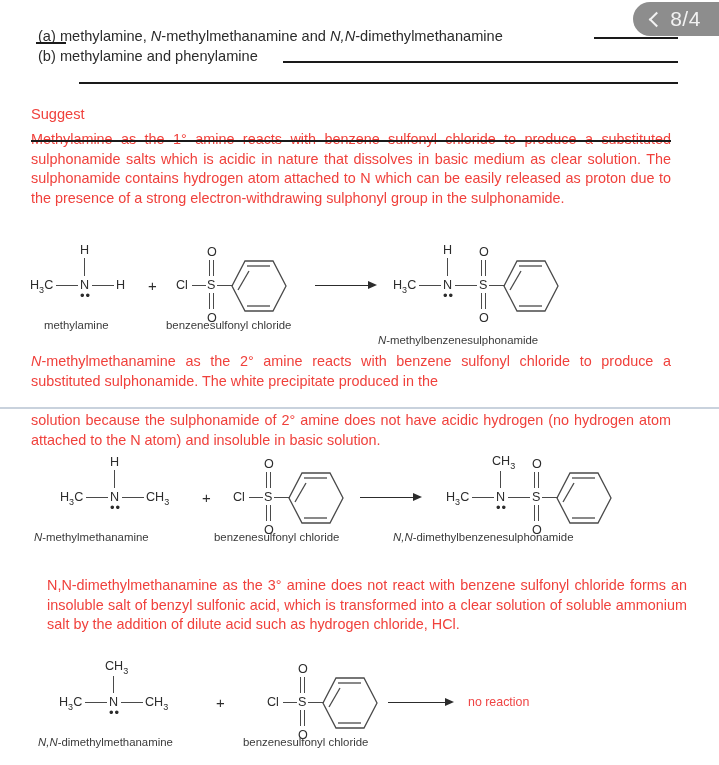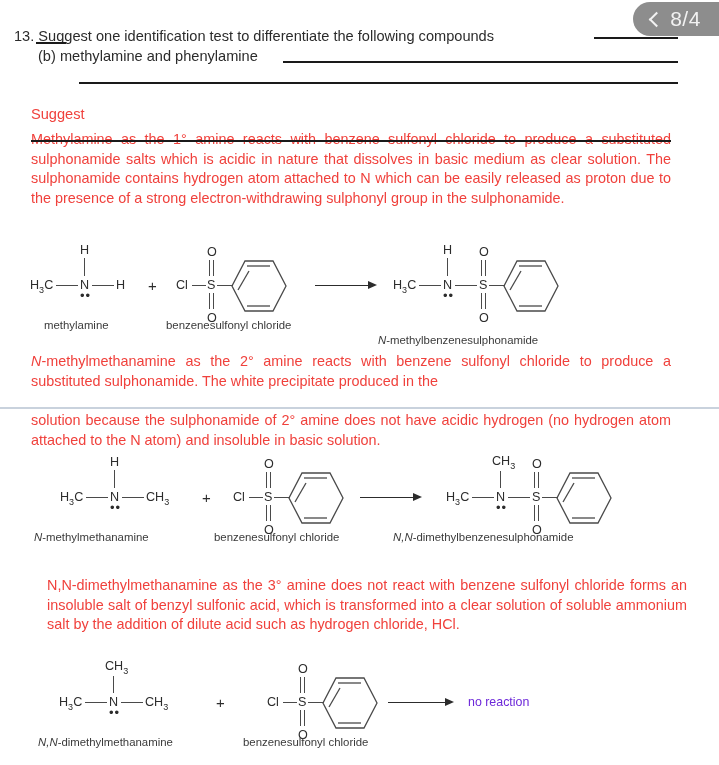--- a/index.html
+++ b/index.html
@@ -83,40 +83,40 @@
   .plus{position:absolute;font-size:15px;color:#2c2c2c;}
   .arrow{position:absolute;height:12px;}
   .arrow .shaft{position:absolute;top:5.5px;left:0;height:1.5px;background:#2c2c2c;}
   .arrow .head{
     position:absolute;top:1.5px;right:0;
     width:0;height:0;
     border-top:4.5px solid transparent;
     border-bottom:4.5px solid transparent;
     border-left:9px solid #2c2c2c;
   }
-  .noreact{position:absolute;font-size:12.4px;color:#6d28d9;white-space:nowrap;}
+  .noreact{position:absolute;font-size:12.4px;color:#ef4444;white-space:nowrap;}
 
   
   .ring{position:absolute;width:56px;height:62px;}
   .ring svg{display:block;}
 </style>
 </head>
 <body>
 
 <div class="page">
 
   <div class="page-badge">
     <span class="chev"></span>
     <span>8/4</span>
   </div>
 
   <div class="qwrap">
-    <div class="qline q-main">
-      <span>13.</span>
-      <span>Suggest one identification test to differentiate the following compounds</span>
+    <div class="qline q-sub">
+      <span>(a)</span>
+      <span>methylamine, </span><span class="it">N</span><span>-methylmethanamine and </span><span class="it">N,N</span><span>-dimethylmethanamine</span>
     </div>
     <div class="qline q-sub b">
       <span>(b)</span>
       <span>methylamine and phenylamine</span>
     </div>
   </div>
 
   <div class="ul" style="left:36px;top:42px;width:30px;"></div>
   <div class="ul" style="left:594px;top:37px;width:84px;height:2px;"></div>
   <div class="ul" style="left:283px;top:61px;width:395px;"></div>

